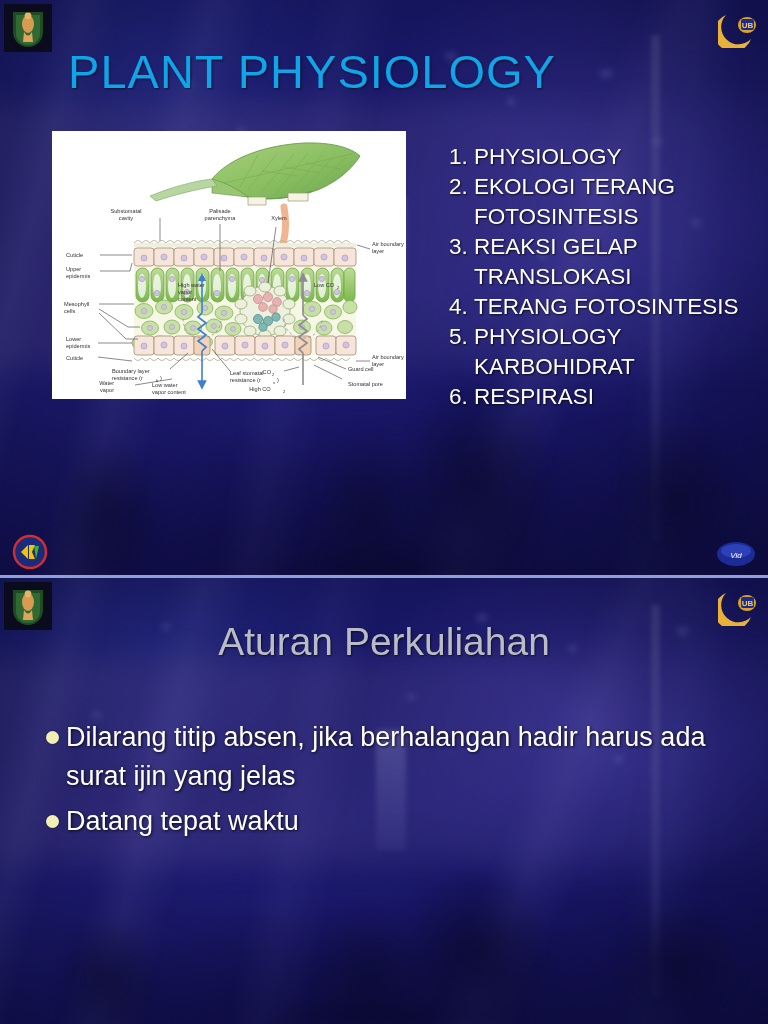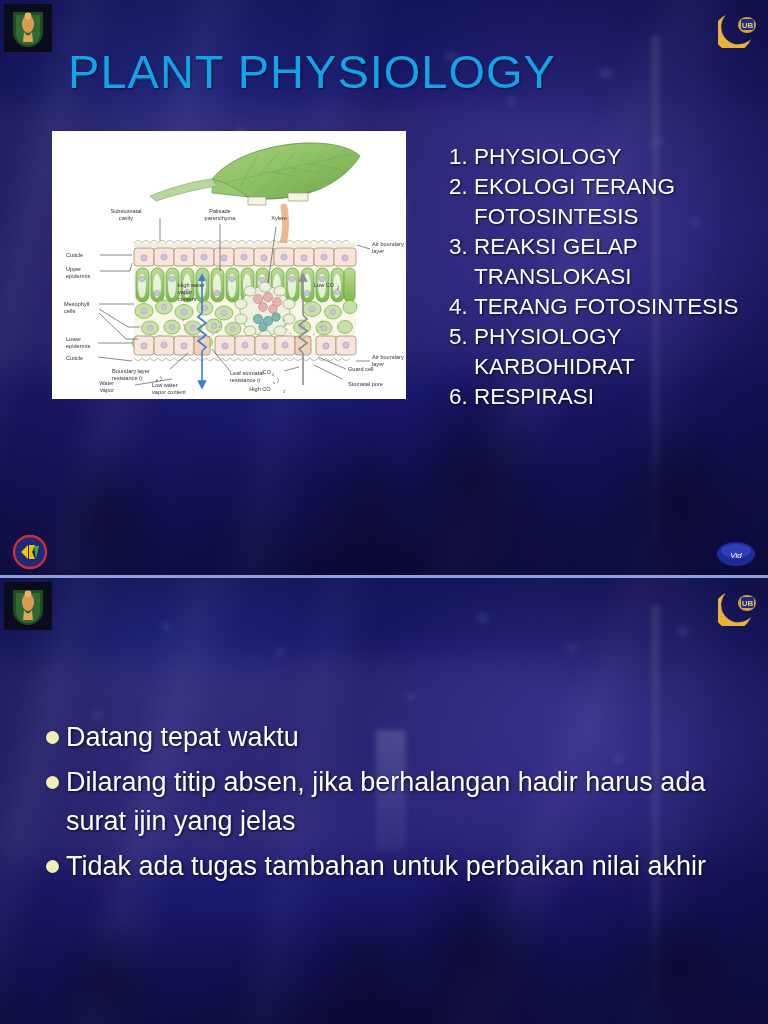--- a/index.html
+++ b/index.html
@@ -547,39 +547,34 @@
         <i style="left:74%;top:15%;width:9px;height:7px;"></i>
         <i style="left:88%;top:11%;width:13px;height:9px;"></i>
         <i style="left:53%;top:26%;width:8px;height:6px;"></i>
         <i style="left:12%;top:30%;width:9px;height:6px;"></i>
         <i style="left:80%;top:40%;width:9px;height:6px;"></i>
       </div>
       <div class="bg-tint"></div>
       <div class="bg-vignette"></div>
     </div>
 
+    <div id="slide2-title">Aturan Perkuliahan</div>
 
     <div id="rules-list">
       <div class="ritem">
         <span class="rbullet">
             <span></span>
           </span>
-        <span class="rtext">Datang tepat waktu</span>
+        <span class="rtext">Dilarang titip absen, jika berhalangan hadir harus ada surat ijin yang jelas</span>
       </div>
       <div class="ritem">
         <span class="rbullet">
             <span></span>
           </span>
-        <span class="rtext">Dilarang titip absen, jika berhalangan hadir harus ada surat ijin yang jelas</span>
-      </div>
-      <div class="ritem">
-        <span class="rbullet">
-            <span></span>
-          </span>
-        <span class="rtext">Tidak ada tugas tambahan untuk perbaikan nilai akhir</span>
+        <span class="rtext">Datang tepat waktu</span>
       </div>
     </div>
   </div>
 
   <div class="logo logo-unibraw-tl">
     <svg viewBox="0 0 48 48" width="48" height="48">
       <rect x="0" y="0" width="48" height="48" fill="#0b0b1e"></rect>
       <path d="M9 8 h30 v19 a15 15 0 0 1 -15 16 a15 15 0 0 1 -15 -16 Z" fill="#1f4a24"></path>
       <path d="M12 11 h24 v17 a12 12 0 0 1 -12 13 a12 12 0 0 1 -12 -13 Z" fill="#2f6a33"></path>
       <ellipse cx="24" cy="20" rx="6" ry="9" fill="#d99a52"></ellipse>

